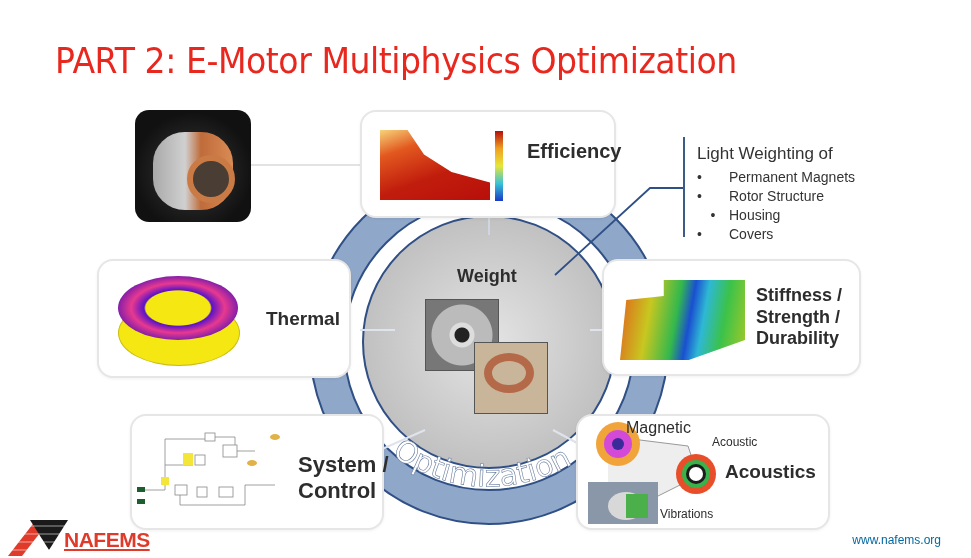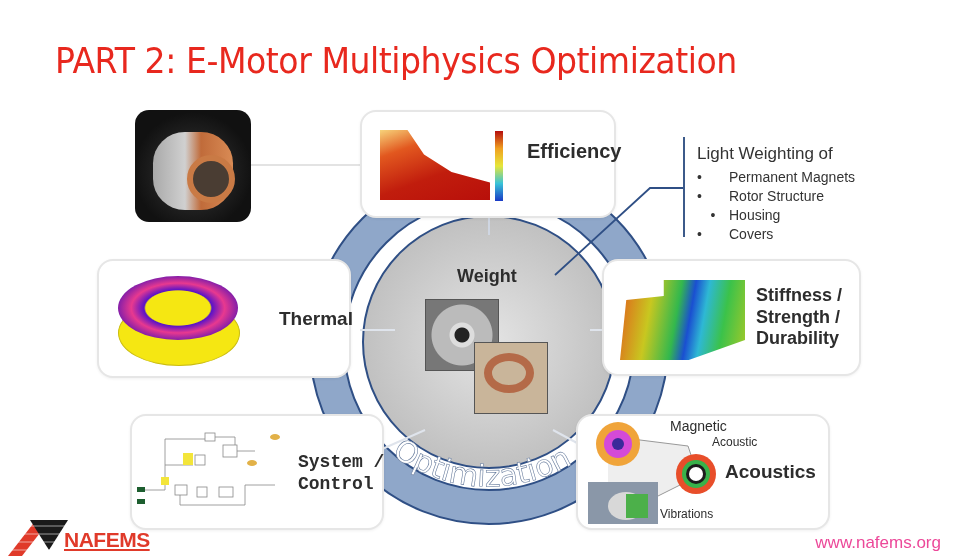--- a/index.html
+++ b/index.html
@@ -10,21 +10,21 @@
 
   .card { position:absolute; background:#ffffff; border:2px solid #e6e6e6; border-radius:16px; box-shadow:0 1px 3px rgba(0,0,0,0.06); }
   .label { position:absolute; font-weight:bold; color:#2d2d2d; font-family:"Liberation Sans", sans-serif; line-height:1.2; }
 
   .motor-photo { position:absolute; left:135px; top:110px; width:116px; height:112px; border-radius:14px; background:radial-gradient(circle at 50% 55%, #3a3a3a 0%, #111 70%); overflow:hidden; }
   .lw-bar { position:absolute; left:683px; top:137px; width:2px; height:100px; background:#3c5a8a; }
   .lw-title { position:absolute; left:697px; top:144px; font-size:17px; color:#333; }
   .lw-item { position:absolute; left:697px; font-size:14px; color:#333;margin-top:8px; }
   .lw-item .bullet { display:inline-block; width:32px; }
 
-  .footer-url { position:absolute; right:30px; top:533px; font-size:17px; color:#ec4899; font-family:"Liberation Sans", sans-serif; }
+  .footer-url { position:absolute; right:30px; top:533px; font-size:12px; color:#0369a1; font-family:"Liberation Sans", sans-serif; }
   .logo { position:absolute; left:8px; top:520px; width:60px; height:36px; }
   .logo-text { position:absolute; left:64px; top:528px; font-size:21px; font-weight:bold; color:#e03a2a; letter-spacing:-0.5px;text-decoration:underline; }
 </style>
 </head>
 <body>
 
 <div class="title">PART 2: E-Motor Multiphysics Optimization</div>
 
 <svg class="ring-svg" viewBox="0 0 971 558">
   <defs>
@@ -72,21 +72,21 @@
 <div class="card" style="left:360px; top:110px; width:252px; height:104px;"></div>
 <div style="position:absolute; left:380px; top:130px; width:110px; height:70px; background:linear-gradient(160deg,#f7d37a 0%,#e2581f 25%,#c11d0d 60%,#b80f0a 100%); clip-path:polygon(0 0,25% 0,40% 35%,65% 60%,100% 75%,100% 100%,0 100%);"></div>
 <div style="position:absolute; left:495px; top:131px; width:8px; height:70px; background:linear-gradient(180deg,#b50e0e,#f0a020,#e6e63a,#38c3d8,#1a3ac6);"></div>
 <div class="label" style="left:512px; top:139px; font-size:20px;margin-left:15px;">Efficiency</div>
 
 <div class="card" style="left:97px; top:259px; width:250px; height:115px;"></div>
 <div style="position:absolute; left:118px; top:270px; width:120px; height:94px;">
   <div style="position:absolute; left:0; top:30px; width:120px; height:64px; border-radius:50%; background:#f5e712; border:1px solid #cbbd10;"></div>
   <div style="position:absolute; left:0; top:6px; width:120px; height:64px; border-radius:50%; background:radial-gradient(ellipse at center,#f5e712 0 38%,#5a13c7 40%,#e8398f 55%,#4a0fb8 80%);"></div>
 </div>
-<div class="label" style="left:266px; top:308px; font-size:19px;margin-left:13px;">Thermal</div>
+<div class="label" style="left:266px; top:308px; font-size:19px;">Thermal</div>
 
 <div class="card" style="left:602px; top:259px; width:255px; height:113px;"></div>
 <div style="position:absolute; left:620px; top:280px; width:125px; height:80px; background:linear-gradient(100deg,#e25d1b 0%,#c8c720 25%,#33b84d 45%,#1a4fd1 55%,#2eb8d4 65%,#3bc24a 80%,#a4c928 100%); clip-path:polygon(35% 0,100% 0,100% 75%,55% 100%,0 100%,5% 25%,35% 20%);"></div>
 <div class="label" style="left:756px; top:285px; font-size:18px;">
   <div>Stiffness /</div>
   <div>Strength /</div>
   <div>Durability</div>
 </div>
 
 <div class="card" style="left:130px; top:414px; width:250px; height:112px;"></div>
@@ -104,40 +104,40 @@
       <polyline points="102,26 120,26"></polyline>
     <polyline points="45,70 45,80 110,80 110,60 140,60"></polyline>
   </g>
   <rect x="48" y="28" width="10" height="12" fill="#f3e53a"></rect>
   <rect x="26" y="52" width="8" height="8" fill="#f3e53a"></rect>
   <ellipse cx="140" cy="12" rx="5" ry="3" fill="#e2b148"></ellipse>
   <ellipse cx="117" cy="38" rx="5" ry="3" fill="#e2b148"></ellipse>
   <rect x="2" y="62" width="8" height="5" fill="#1d5e2f"></rect>
   <rect x="2" y="74" width="8" height="5" fill="#1d5e2f"></rect>
 </svg>
-<div class="label" style="left:298px; top:452px; font-size:18px;font-family:Liberation Mono, monospace;">
+<div class="label" style="left:298px; top:452px; font-size:22px;">
   <div>System /</div>
   <div>Control</div>
 </div>
 
 <div class="card" style="left:576px; top:414px; width:250px; height:112px;"></div>
 <svg style="position:absolute; left:578px; top:416px;" width="150" height="108" viewBox="0 0 150 108">
   <path d="M 30 20 L 110 30 L 120 60 L 60 90 L 30 90" fill="#eeeeee" stroke="#999" stroke-width="1"></path>
   <circle cx="40" cy="28" r="22" fill="#f0a43a"></circle>
   <circle cx="40" cy="28" r="14" fill="#d44ad8"></circle>
   <circle cx="40" cy="28" r="6" fill="#3a2a9a"></circle>
   <circle cx="118" cy="58" r="20" fill="#e84e2a"></circle>
   <circle cx="118" cy="58" r="14" fill="#38b24a"></circle>
   <circle cx="118" cy="58" r="10" fill="#1c1c1c"></circle>
   <circle cx="118" cy="58" r="7" fill="#ffffff"></circle>
   <rect x="10" y="66" width="70" height="42" fill="#8a97a8"></rect>
   <ellipse cx="48" cy="90" rx="18" ry="14" fill="#d8d8d8"></ellipse>
   <rect x="48" y="78" width="22" height="24" fill="#4cb04a"></rect>
 </svg>
-<div class="label" style="left:670px; top:418px; font-size:14px; font-weight:normal;">Magnetic</div>
+<div class="label" style="left:626px; top:418px; font-size:16px; font-weight:normal;">Magnetic</div>
 <div class="label" style="left:712px; top:435px; font-size:12px; font-weight:normal;">Acoustic</div>
 <div class="label" style="left:660px; top:507px; font-size:12px; font-weight:normal;">Vibrations</div>
 <div class="label" style="left:725px; top:461px; font-size:19px;">Acoustics</div>
 
 <div class="lw-bar"></div>
 <div class="lw-title">Light Weighting of</div>
 <div class="lw-item" style="top:161px;"><span class="bullet">•</span><span>Permanent Magnets</span></div>
 <div class="lw-item" style="top:180px;"><span class="bullet">•</span><span>Rotor Structure</span></div>
 <div class="lw-item" style="top:199px;text-align:center;"><span class="bullet">•</span><span>Housing</span></div>
 <div class="lw-item" style="top:218px;"><span class="bullet">•</span><span>Covers</span></div>

